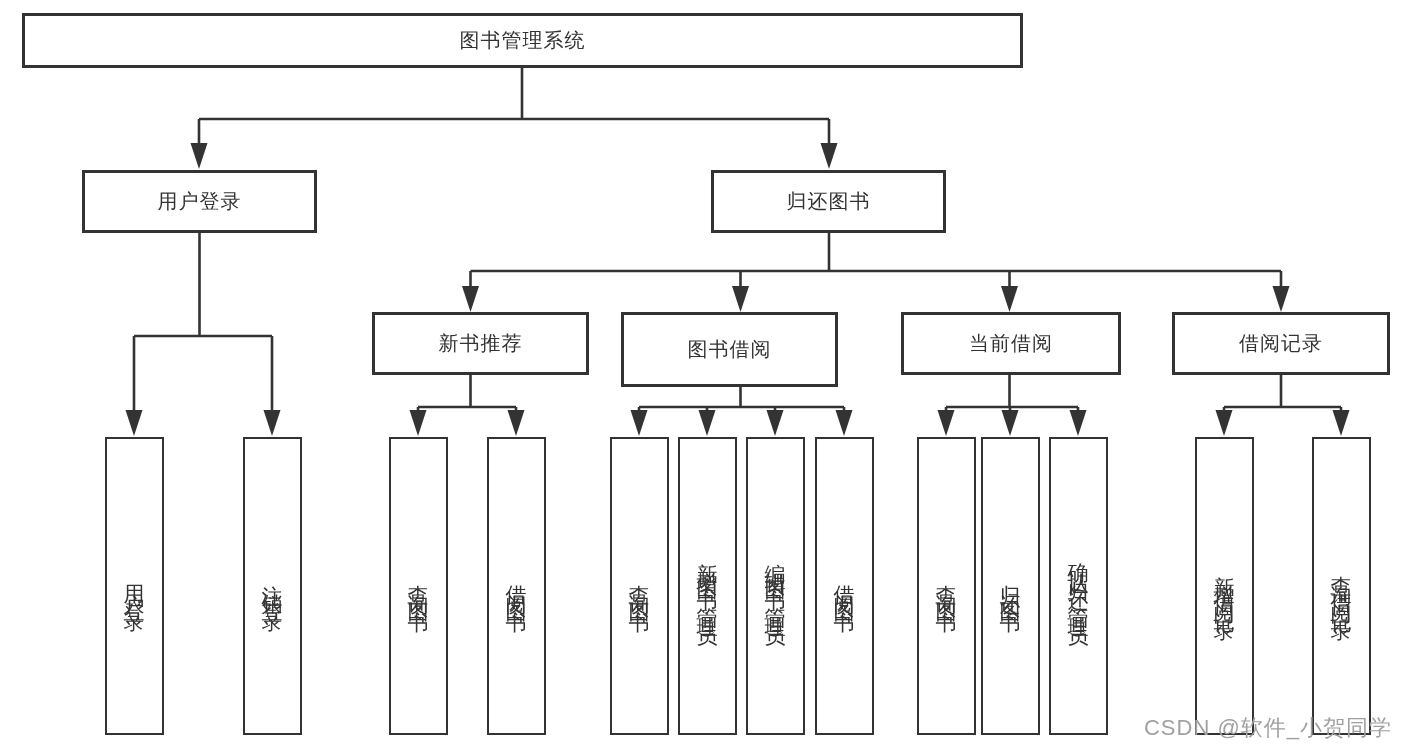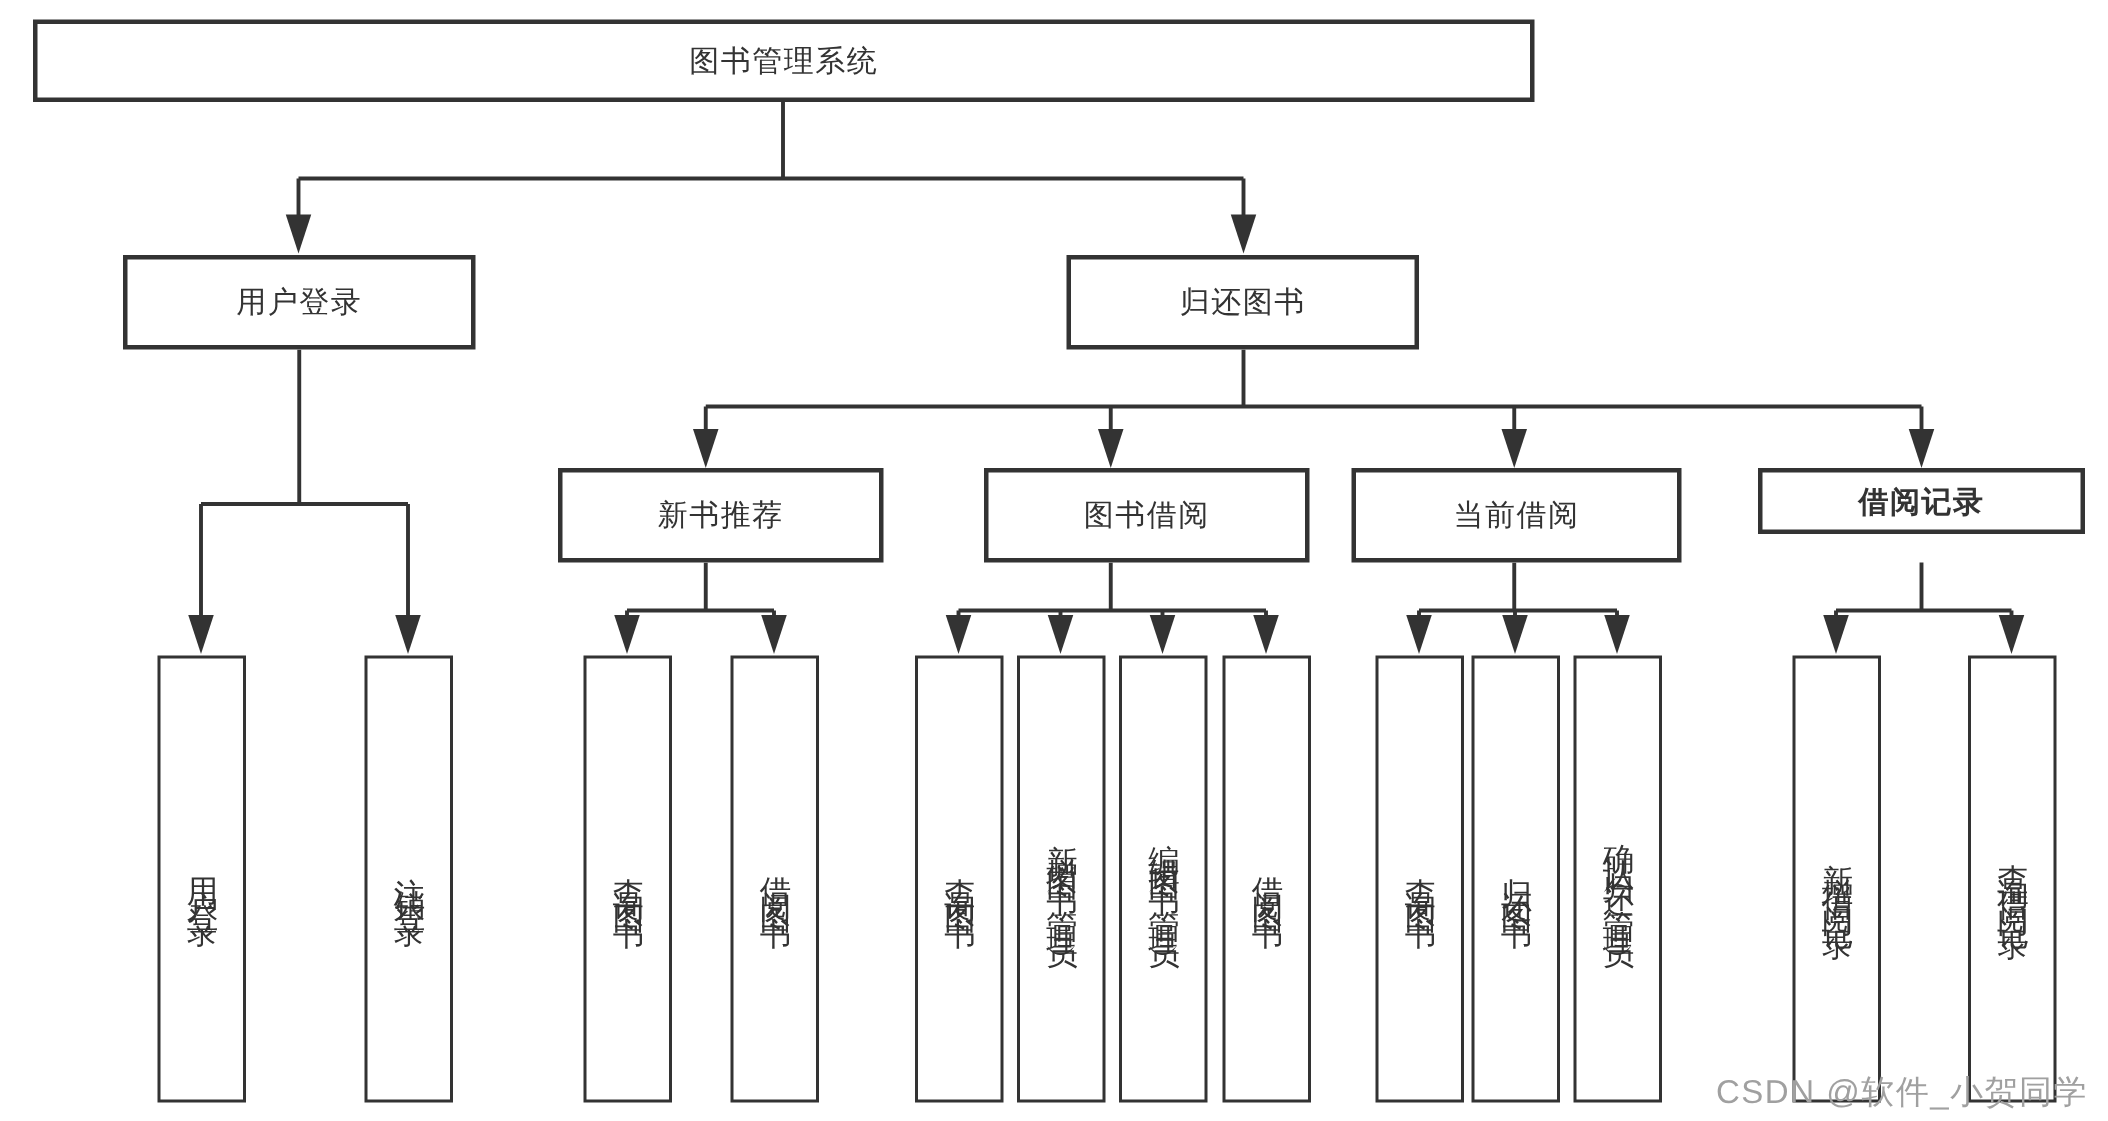--- a/index.html
+++ b/index.html
@@ -131,27 +131,27 @@
   <div class="box" style="left:82px; top:170px; width:235px; height:63px;">
     <span>用户登录</span>
   </div>
   <div class="box" style="left:711px; top:170px; width:235px; height:63px;">
     <span>归还图书</span>
   </div>
 
   <div class="box" style="left:362px; top:312px; width:217px; height:63px;margin-left:10px;">
     <span>新书推荐</span>
   </div>
-  <div class="box" style="left:656px; top:312px; width:217px; height:63px;">
+  <div class="box" style="left:621px; top:312px; width:217px; height:75px;">
     <span>图书借阅</span>
   </div>
   <div class="box" style="left:901px; top:312px; width:220px; height:63px;">
     <span>当前借阅</span>
   </div>
-  <div class="box" style="left:1172px; top:312px; width:218px; height:44px;font-weight:bold;">
+  <div class="box" style="left:1172px; top:312px; width:218px; height:63px;">
     <span>借阅记录</span>
   </div>
 
   <div class="box leaf" style="left:105px; top:437px; width:59px; height:298px;">
     <span class="vtext">用户登录</span>
   </div>
   <div class="box leaf" style="left:243px; top:437px; width:59px; height:298px;">
     <span class="vtext">注销登录</span>
   </div>
 

